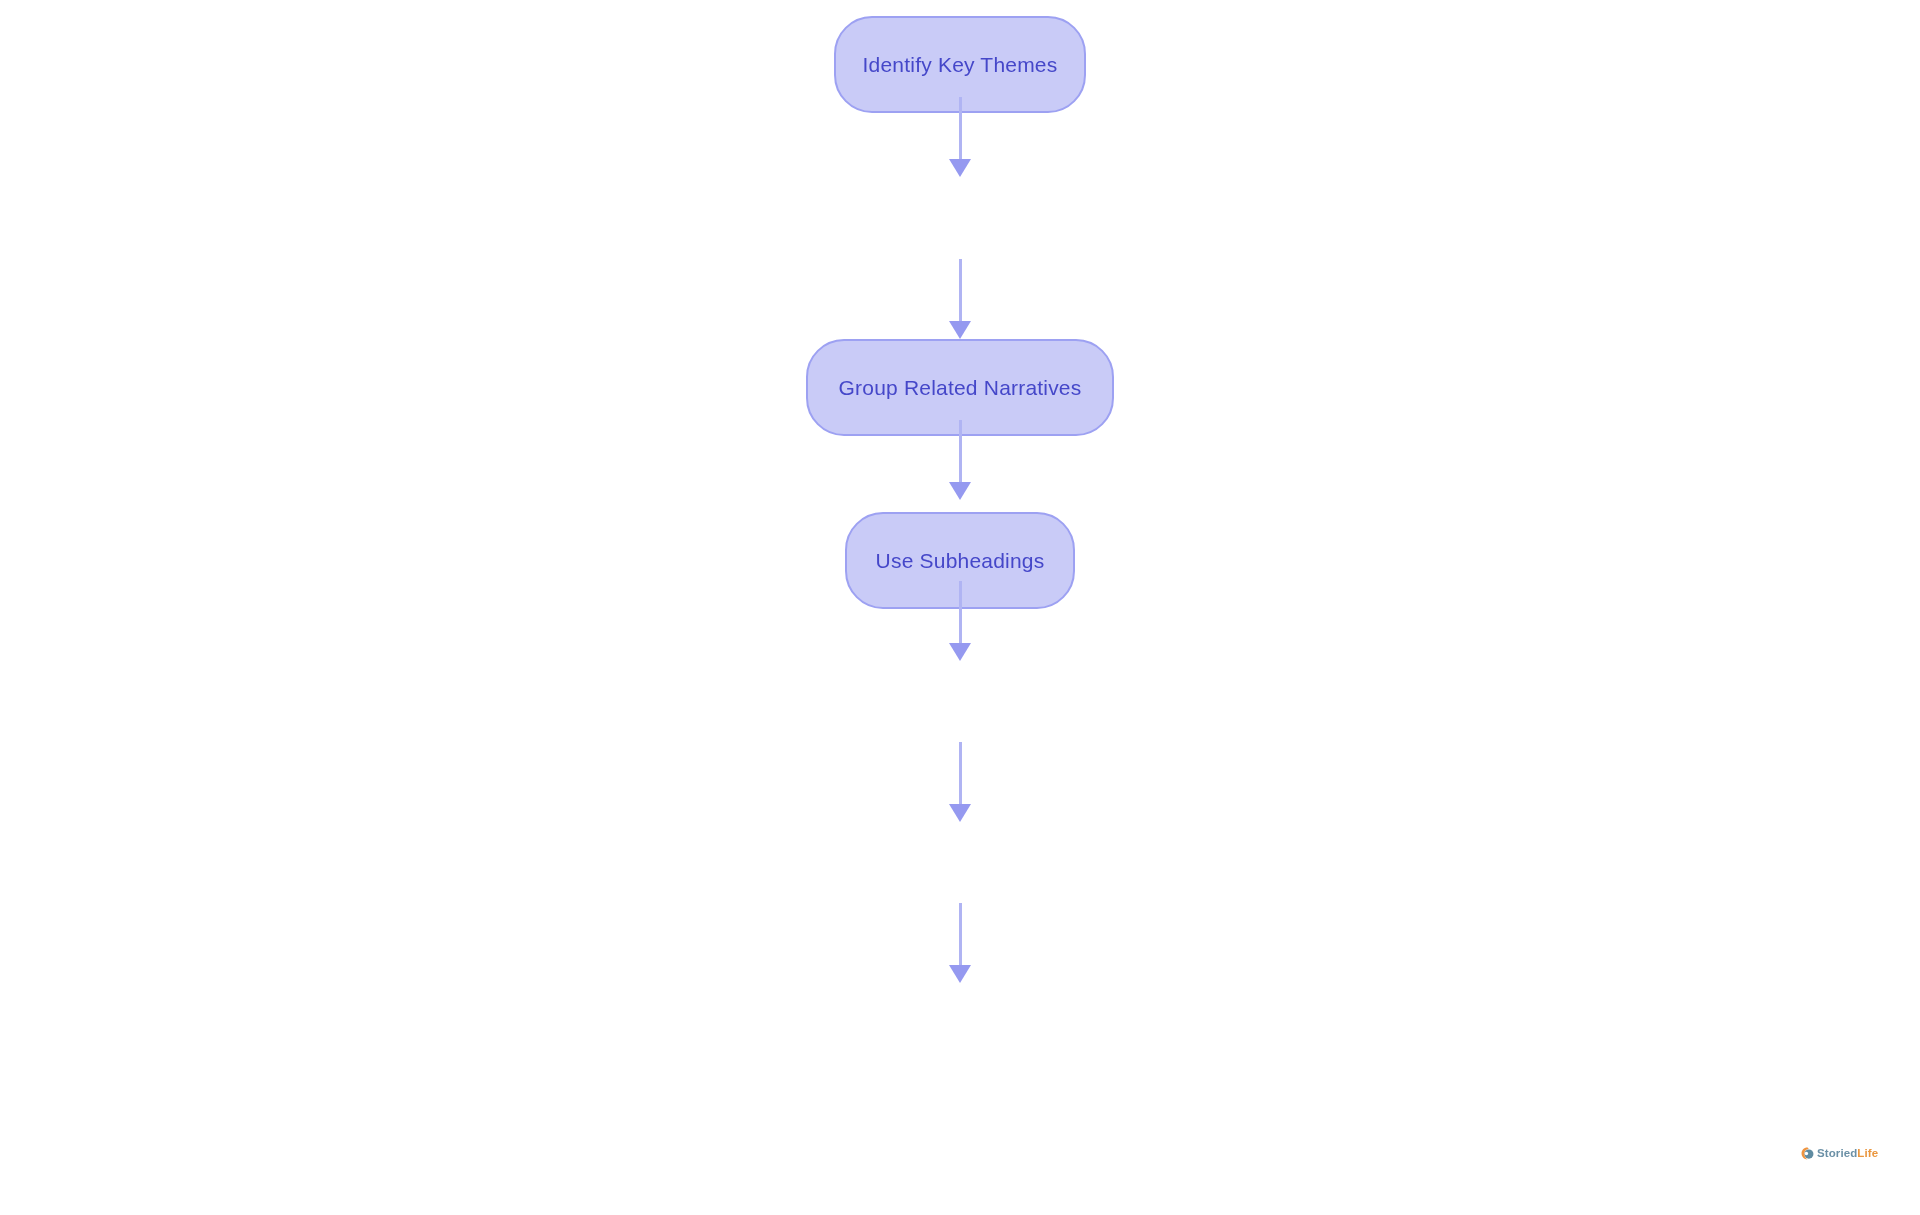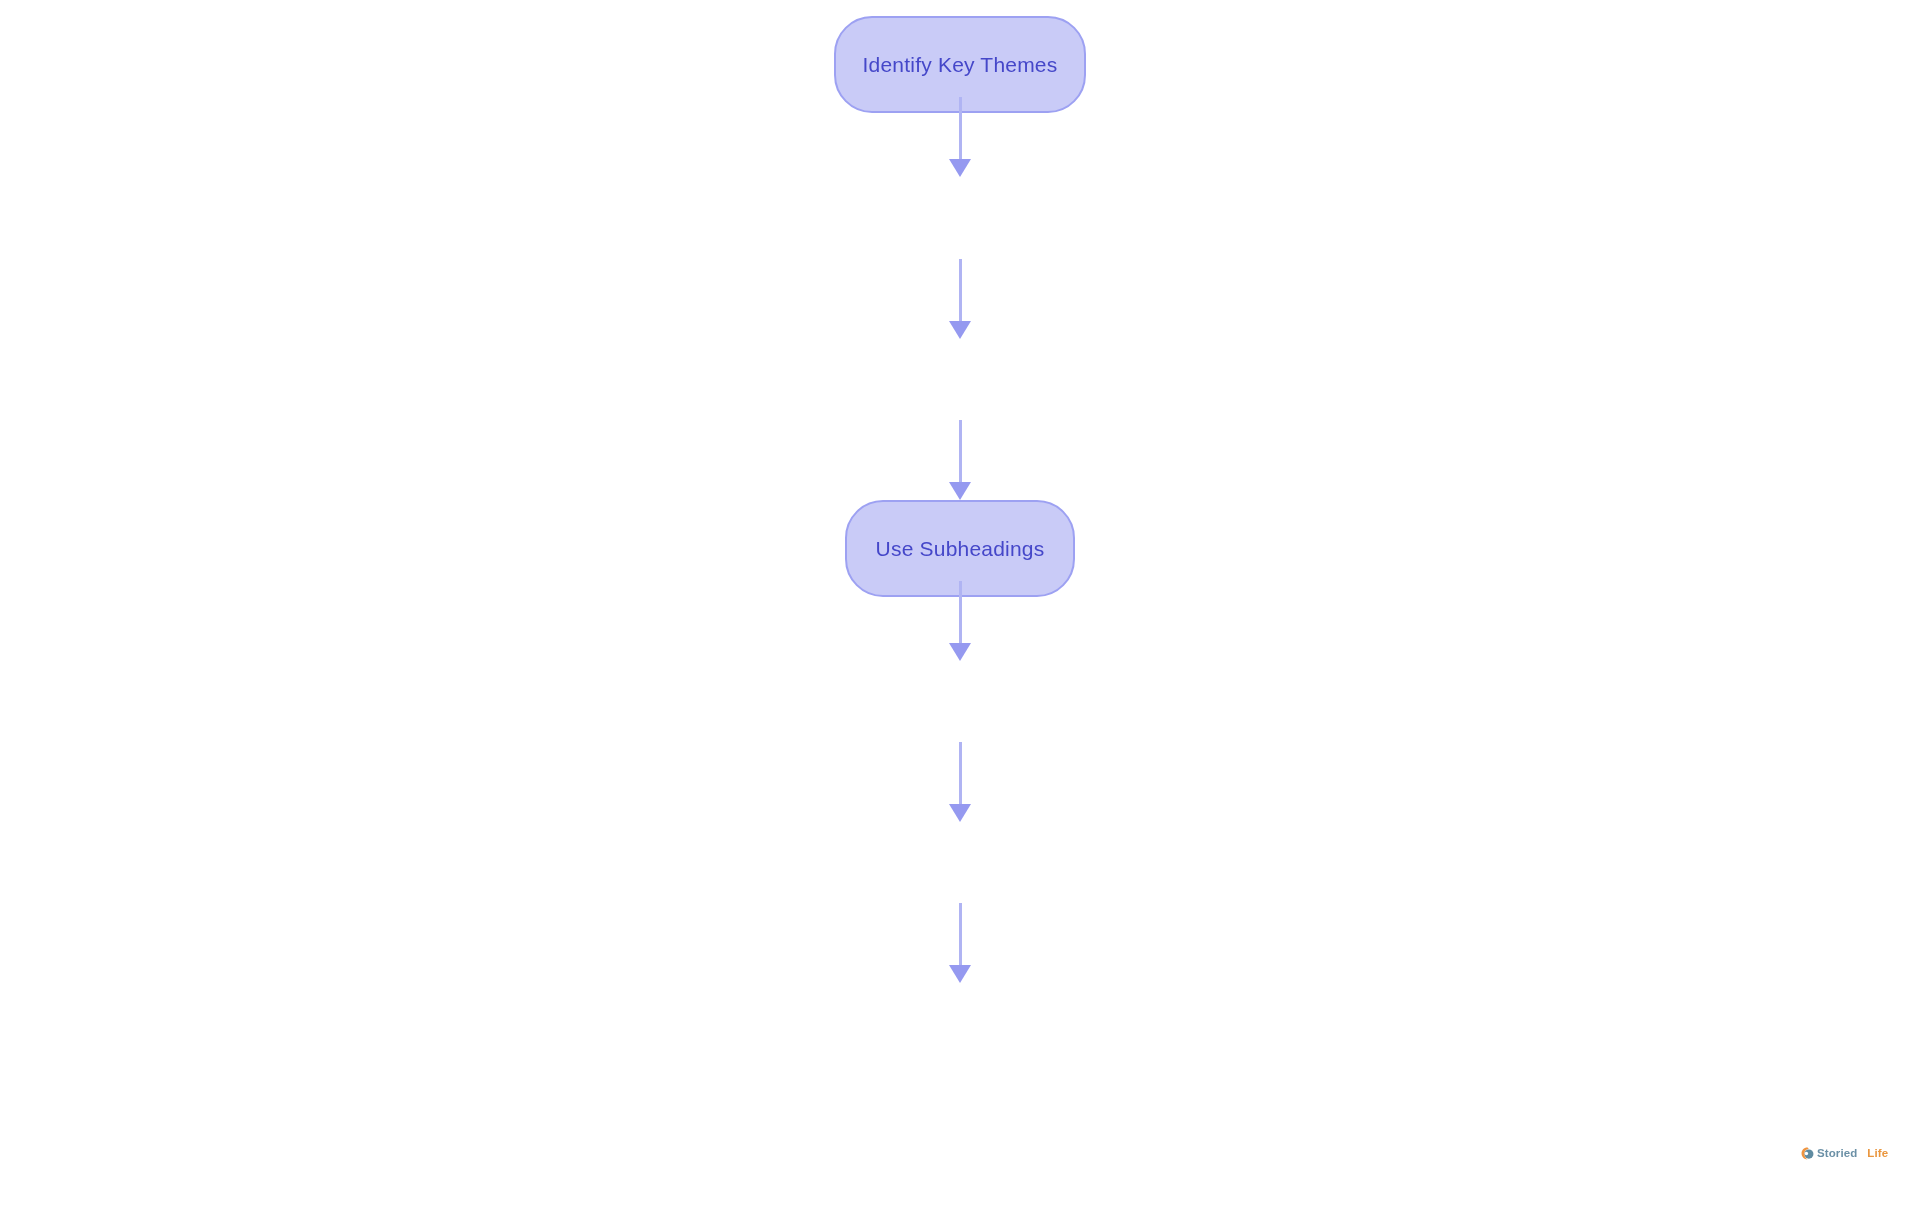--- a/index.html
+++ b/index.html
@@ -71,32 +71,33 @@
     align-items: center;
     gap: 3px;
   }
   .watermark svg { display: block; }
   .brand-text {
     font-size: 11.5px;
     font-weight: 700;
     letter-spacing: 0.1px;
     line-height: 1;
     display: flex;
-    gap: 10px;
+    gap: 0;
   }
   .brand-first { color: var(--brand-first); }
   .brand-second { color: var(--brand-second); }
 </style>
 </head>
 <body>
 
 <div class="canvas">
 
   <div class="node" style="top:16px;  width:252px;">Identify Key Themes</div>
-  <div class="node" style="top:500px; width:230px;text-align:right;">Use Subheadings</div>
+  <div class="node" style="top:339px; width:308px;">Group Related Narratives</div>
+  <div class="node" style="top:512px; width:230px;text-align:right;">Use Subheadings</div>
 
   <div class="arrow" style="top:97px;">
     <div class="arrow-line"></div>
     <div class="arrow-head"></div>
   </div>
   <div class="arrow" style="top:259px;">
     <div class="arrow-line"></div>
     <div class="arrow-head"></div>
   </div>
   <div class="arrow" style="top:420px;">

